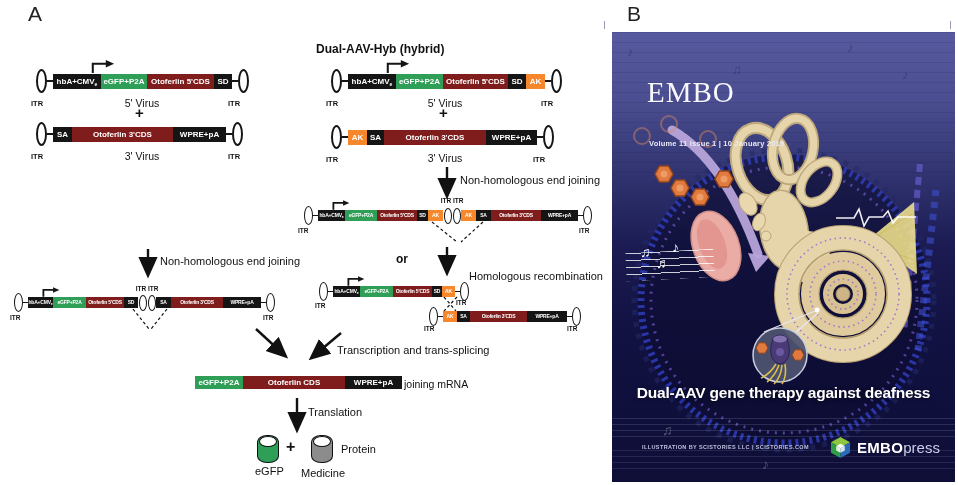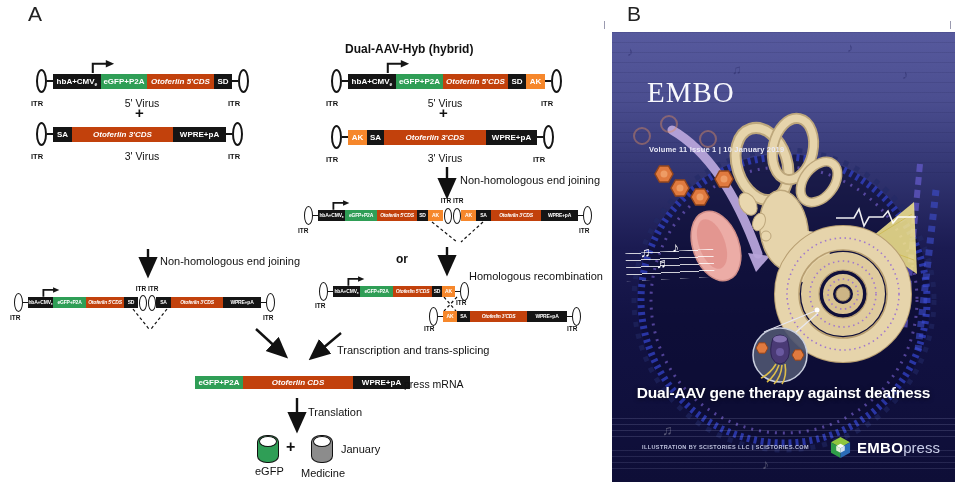--- a/index.html
+++ b/index.html
@@ -16,34 +16,34 @@
   .itr-o{box-sizing:border-box;width:11px;height:24px;border:2px solid #151515;border-radius:50%;background:#fff;flex:none;}
   .stem{width:6px;height:2px;background:#151515;flex:none;}
   .seg{box-sizing:border-box;height:15px;color:#fff;font-weight:bold;font-size:8px;line-height:15px;text-align:center;flex:none;overflow:hidden;white-space:nowrap;}
   .seg sub{font-size:5px;vertical-align:-2px;}
   .construct.sm .itr-o{width:9px;height:19px;border-width:1.5px;}
   .construct.sm .seg{height:11px;font-size:5px;line-height:11px;letter-spacing:-0.2px;}
   .construct.sm .seg sub{font-size:3.5px;vertical-align:-1px;}
   .construct.sm .stem{width:5px;height:1.5px;}
   .construct.mid .seg{height:13px;font-size:8px;line-height:13px;}
   .itr-dbl{box-sizing:border-box;width:8px;height:16px;border:1.5px solid #151515;border-radius:50%;background:#fff;flex:none;margin:0 .5px;}
-  .c-blk{background:#151515;} .c-grn{background:#2f9e56;} .c-gry{background:#c2410c;font-style:italic;} .c-org{background:#f6872b;}
+  .c-blk{background:#151515;} .c-grn{background:#2f9e56;} .c-gry{background:#7f1d1d;} .c-org{background:#f6872b;}
   .prom{position:absolute;}
   #a-arrows{position:absolute;left:0;top:0;}
   .cyl{position:absolute;box-sizing:border-box;width:22px;height:28px;border:1.6px solid #111;border-radius:10px/7px;}
   .cyl::before{content:"";position:absolute;left:1px;right:1px;top:0;height:9px;border:1.2px solid #111;border-radius:50%;background:#fff;}
   .plbl{position:absolute;font-size:11px;color:#111;text-align:center;}
   
   #cover{position:absolute;left:612px;top:32px;width:343px;height:450px;overflow:hidden;
     background:linear-gradient(180deg,#575a9e 0%,#4b4e90 15%,#30336f 32%,#1b1b52 48%,#121243 65%,#0e0e37 100%);}
   .engrave{position:absolute;left:0;top:0;right:0;height:145px;opacity:.55;
     background:repeating-linear-gradient(180deg,rgba(15,15,60,.22) 0 1px,transparent 1px 10px);}
   #cover-art{position:absolute;left:0;top:0;}
   .cov-title{position:absolute;left:35px;top:44px;font-family:"Liberation Serif",serif;font-size:29px;line-height:32px;color:#f7f7fc;letter-spacing:1px;}
-  .cov-issue{position:absolute;left:37px;top:113px;font-size:7.5px;font-weight:bold;color:#e9e9f6;letter-spacing:.2px;}
+  .cov-issue{position:absolute;left:37px;top:107px;font-size:7.5px;font-weight:bold;color:#e9e9f6;letter-spacing:.2px;}
   .cov-headline{position:absolute;left:0;right:0;top:352px;text-align:center;font-size:15.5px;font-weight:bold;color:#fff;letter-spacing:-.2px;text-shadow:0 1px 4px rgba(0,0,0,.55);}
   .cov-credit{position:absolute;left:30px;top:412px;font-size:5.5px;font-weight:bold;color:#bfc3de;letter-spacing:.4px;}
   .cov-logo{position:absolute;left:218px;top:404px;display:flex;align-items:center;gap:6px;}
   .cov-logo .lb{font-size:15px;font-weight:bold;color:#fff;letter-spacing:.3px;}
   .cov-logo .ll{font-size:15px;color:#c9cee8;}
   .mn{position:absolute;color:#12124a;opacity:.32;font-size:13px;}
   .mnw{position:absolute;color:#fff;font-size:14px;}
   .staffw{position:absolute;background:repeating-linear-gradient(#fff 0 1px,transparent 1px 7px);}
   .staffb{position:absolute;left:0;right:0;background:repeating-linear-gradient(#cdd0ff 0 1px,transparent 1px 6px);}
   .tick{position:absolute;background:#9a9ab0;}
@@ -73,21 +73,21 @@
     <g stroke="#111" stroke-width="1.2" stroke-dasharray="3 2.5" fill="none">
       <line x1="133" y1="309" x2="149" y2="329"></line>
       <line x1="167" y1="309" x2="151" y2="329"></line>
       <line x1="432" y1="222" x2="457" y2="242"></line>
       <line x1="483" y1="222" x2="461" y2="242"></line>
       <line x1="444" y1="297" x2="456" y2="311"></line>
       <line x1="457" y1="297" x2="444" y2="311"></line>
     </g>
   </svg>
 
-  <div class="hdg" style="left:345px;top:42px">Dual-AAV-Hyb (hybrid)</div>
+  <div class="hdg" style="left:316px;top:42px">Dual-AAV-Hyb (hybrid)</div>
 
   <svg class="prom" style="left:90px;top:60px" width="26" height="13" viewBox="0 0 26 14">
       <path d="M2 14 V4 H17" fill="none" stroke="#151515" stroke-width="2.2"></path>
       <path d="M16 0 L25 4 L16 8 Z" fill="#151515"></path>
     </svg>
   <div class="construct" style="left:36px;top:69px">
     <div class="itr-o"></div>
       <div class="stem"></div>
     <div class="seg c-blk" style="width:48px"><span>hbA+CMV</span><sub>e</sub></div>
     <div class="seg c-grn" style="width:46px">eGFP+P2A</div>
@@ -229,29 +229,29 @@
     <div class="seg c-gry" style="width:52px">Otoferlin 3'CDS</div>
     <div class="seg c-blk" style="width:38px">WPRE+pA</div>
     <div class="stem"></div>
       <div class="itr-o"></div>
   </div>
   <div class="itrlbl sm2" style="left:10px;top:314px">ITR</div>
   <div class="itrlbl sm2" style="left:263px;top:314px">ITR</div>
 
   <div class="construct mid" style="left:195px;top:376px">
     <div class="seg c-grn" style="width:48px">eGFP+P2A</div>
-    <div class="seg c-gry" style="width:110px">Otoferlin CDS</div>
+    <div class="seg c-gry" style="width:102px">Otoferlin CDS</div>
     <div class="seg c-blk" style="width:57px">WPRE+pA</div>
   </div>
-  <div class="steplbl" style="left:404px;top:378px;font-size:10.5px">press mRNA</div>
+  <div class="steplbl" style="left:404px;top:378px;font-size:10.5px">joining mRNA</div>
 
   <div class="cyl" style="left:257px;top:435px;background:#2f9e56"></div>
   <div class="plus" style="left:286px;top:438px;font-size:16px">+</div>
   <div class="cyl" style="left:311px;top:435px;background:#8c8c8c"></div>
-  <div class="plbl" style="left:341px;top:443px">January</div>
+  <div class="plbl" style="left:341px;top:443px">Protein</div>
   <div class="plbl" style="left:255px;top:465px;width:28px">eGFP</div>
   <div class="plbl" style="left:300px;top:467px;width:46px">Medicine</div>
 
   <div class="tick" style="left:950px;top:21px;width:1px;height:8px"></div>
   <div class="tick" style="left:604px;top:21px;width:1px;height:8px"></div>
 
   <div id="cover">
     <div class="engrave"></div>
 
     <svg id="cover-art" width="343" height="450" viewBox="0 0 343 450">

